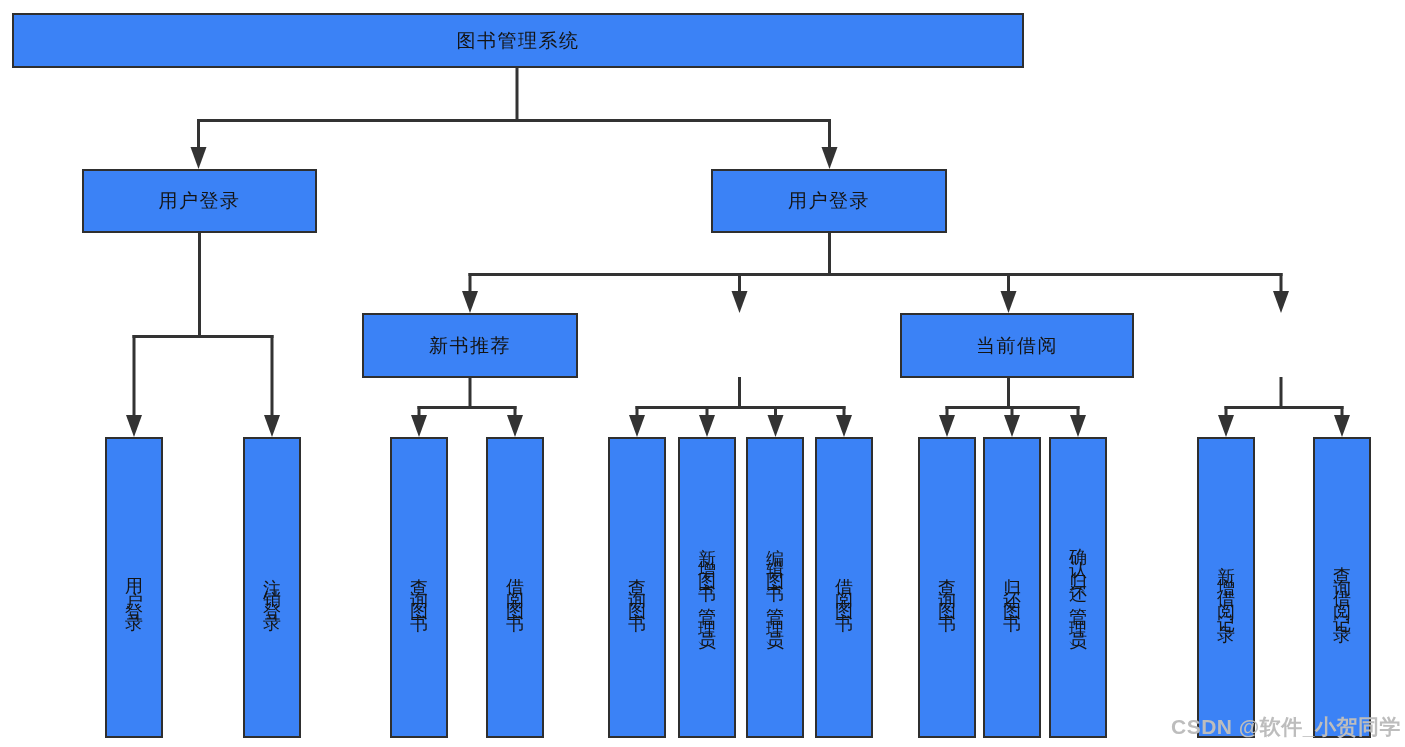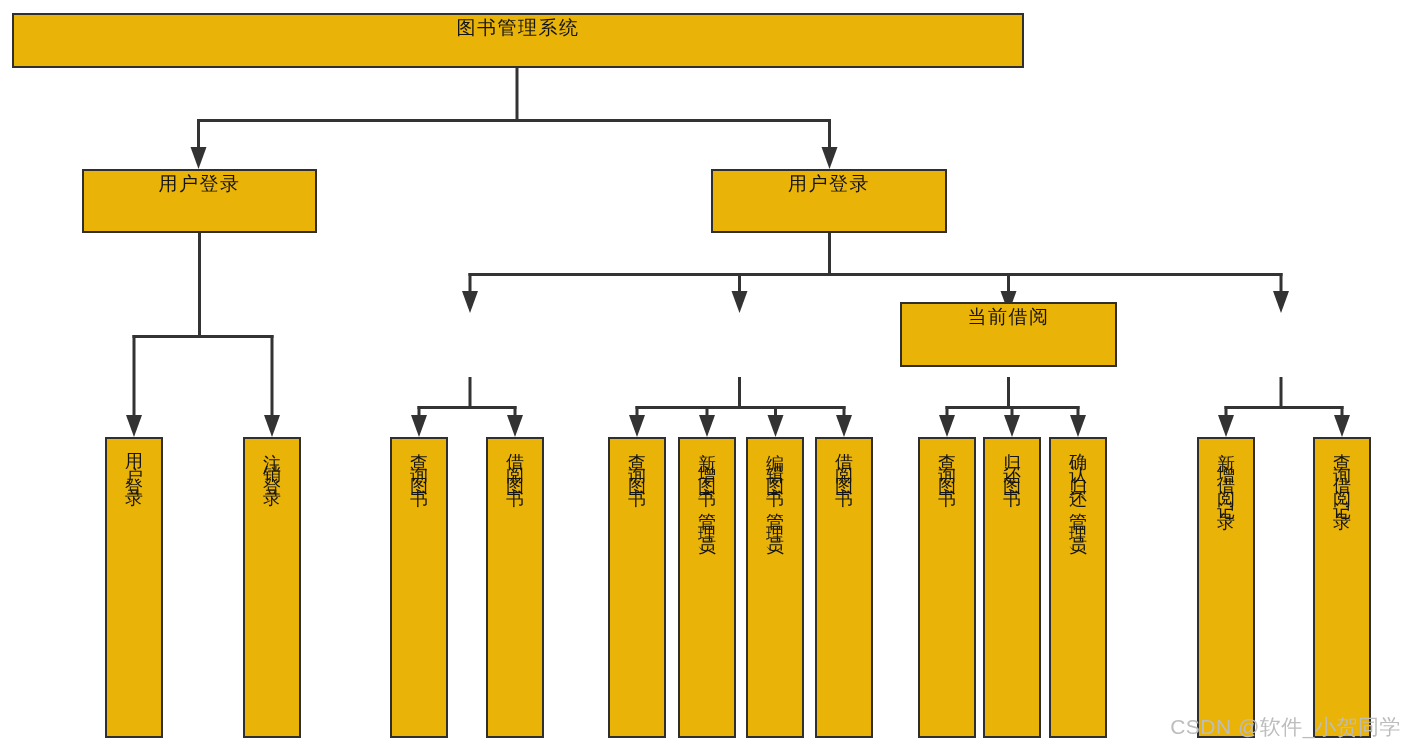--- a/index.html
+++ b/index.html
@@ -14,23 +14,24 @@
     overflow: hidden;
   }
   .connector-layer {
     position: absolute; left: 0; top: 0;
     width: 1405px; height: 747px;
     pointer-events: none;
   }
   .node {
     position: absolute;
     box-sizing: border-box;
-    background: #eab308;
+    background: #3b82f6;
     border: 2.5px solid #2f2f2f;
     display: flex;
+    align-items: center;
     justify-content: center;
     z-index: 2;
   }
   .h-label {
     font-size: 19px;
     color: #141414;
     letter-spacing: 1.5px;
     white-space: nowrap;
   }
   .v-label {
@@ -43,20 +44,21 @@
   }
   .watermark {
     position: absolute;
     right: 4px;
     top: 713px;
     font-size: 21px;
     color: #bdbdbd;
     letter-spacing: 0.5px;
     z-index: 5;
     white-space: nowrap;
+    font-weight: bold;
   }
 </style>
 </head>
 <body>
 
 <div class="canvas">
 
   <svg class="connector-layer" width="1405" height="747" viewBox="0 0 1405 747" fill="none" stroke="#333333" stroke-width="3">
 
     <path d="M517 68 V122"></path>
@@ -111,21 +113,24 @@
     <span class="h-label">图书管理系统</span>
   </div>
 
   <div class="node" style="left:82px;top:169px;width:235px;height:64px">
     <span class="h-label">用户登录</span>
   </div>
   <div class="node" style="left:711px;top:169px;width:236px;height:64px">
     <span class="h-label">用户登录</span>
   </div>
 
-  <div class="node" style="left:900px;top:302px;width:217px;height:65px">
+  <div class="node" style="left:362px;top:313px;width:216px;height:65px">
+    <span class="h-label">新书推荐</span>
+  </div>
+  <div class="node" style="left:900px;top:313px;width:234px;height:65px">
     <span class="h-label">当前借阅</span>
   </div>
 
   <div class="node" style="left:105px;top:437px;width:58px;height:301px">
     <span class="v-label">用户登录</span>
   </div>
   <div class="node" style="left:243px;top:437px;width:58px;height:301px">
     <span class="v-label">注销登录</span>
   </div>
 

